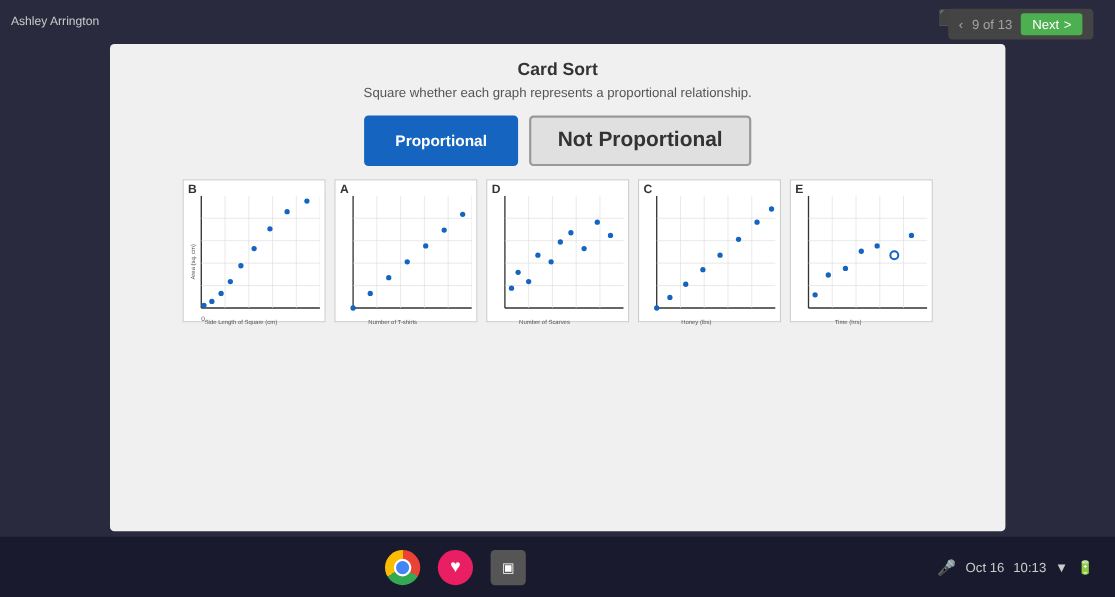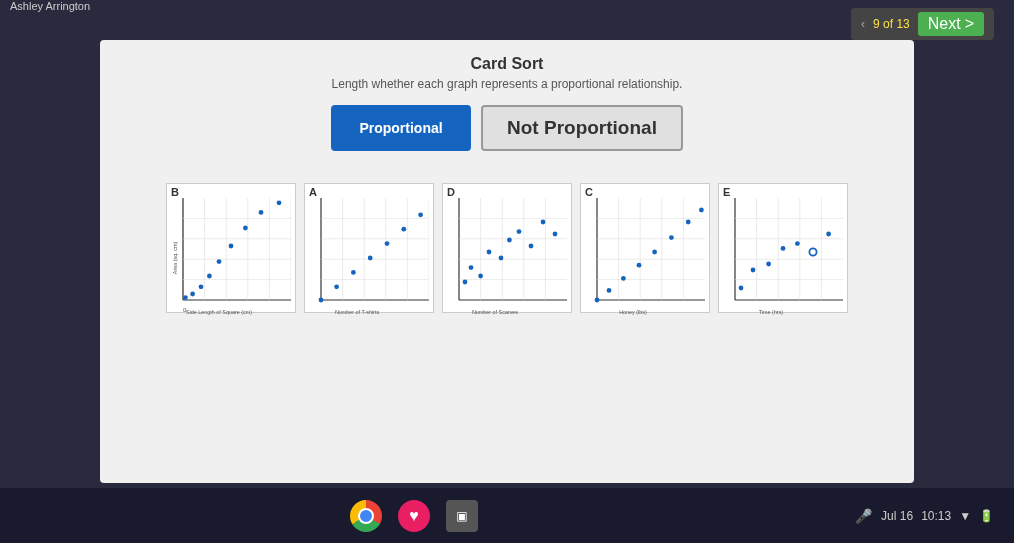--- a/index.html
+++ b/index.html
@@ -20,21 +20,21 @@
     }
 
     
     .top-bar {
       position: absolute;
       top: 0;
       left: 0;
       right: 0;
       height: 40px;
       display: flex;
-      align-items: flex-start;
+      align-items: center;
       justify-content: space-between;
       padding: 0 10px;
       background: #2a2a3e;
     }
 
     .user-name {
       color: #ccc;
       font-size: 11px;
     }
 
@@ -50,31 +50,31 @@
     .nav-arrow {
       color: #ccc;
       font-size: 12px;
       cursor: pointer;
       background: none;
       border: none;
       color: #aaa;
     }
 
     .page-count {
-      color: #fde047;
+      color: #a3a3a3;
       font-size: 12px;
     }
 
     .next-btn {
       background: #4CAF50;
       color: white;
       border: none;
       padding: 3px 10px;
       border-radius: 3px;
-      font-size: 16px;
+      font-size: 12px;
       cursor: pointer;
       display: flex;
       align-items: center;
       gap: 4px;
     }
 
     
     .main-content {
       position: absolute;
       top: 40px;
@@ -100,21 +100,21 @@
       font-size: 12px;
       color: #555;
       margin-bottom: 14px;
       text-align: center;
     }
 
     
     .sort-buttons {
       display: flex;
       gap: 10px;
-      margin-bottom: 32px;
+      margin-bottom: 12px;
     }
 
     .sort-btn-proportional {
       background: #1565C0;
       color: white;
       border: none;
       padding: 10px 24px;
       font-size: 14px;
       font-weight: bold;
       border-radius: 4px;
@@ -243,21 +243,21 @@
       <span class="page-count">9 of 13</span>
       <button class="next-btn">
         <span>Next</span>
         <span>&gt;</span>
       </button>
     </div>
   </div>
 
   <div class="main-content">
     <div class="activity-title">Card Sort</div>
-    <div class="activity-instruction">Length whether each graph represents a proportional relationship.</div>
+    <div class="activity-instruction">Square whether each graph represents a proportional relationship.</div>
 
     <div class="sort-buttons">
       <button class="sort-btn-proportional">Proportional</button>
       <button class="sort-btn-not-proportional">Not Proportional</button>
     </div>
 
     <div class="graphs-area">
 
       <div class="graph-card">
         <span class="graph-label">B</span>
@@ -410,20 +410,20 @@
       <div class="taskbar-icon" style="background:#e91e63; border-radius:50%;">
         <span style="color:white; font-size:16px;">♥</span>
       </div>
 
       <div class="taskbar-icon" style="background:#555; border-radius:4px;">
         <span style="color:white; font-size:12px;">▣</span>
       </div>
     </div>
     <div class="taskbar-right">
       <span class="mic-icon">🎤</span>
-      <span>Jul 16</span>
+      <span>Oct 16</span>
       <span>10:13</span>
       <span style="color:#ccc;">▼</span>
       <span style="color:#ccc;">🔋</span>
     </div>
   </div>
 
 </div>
 
 </body></html>

